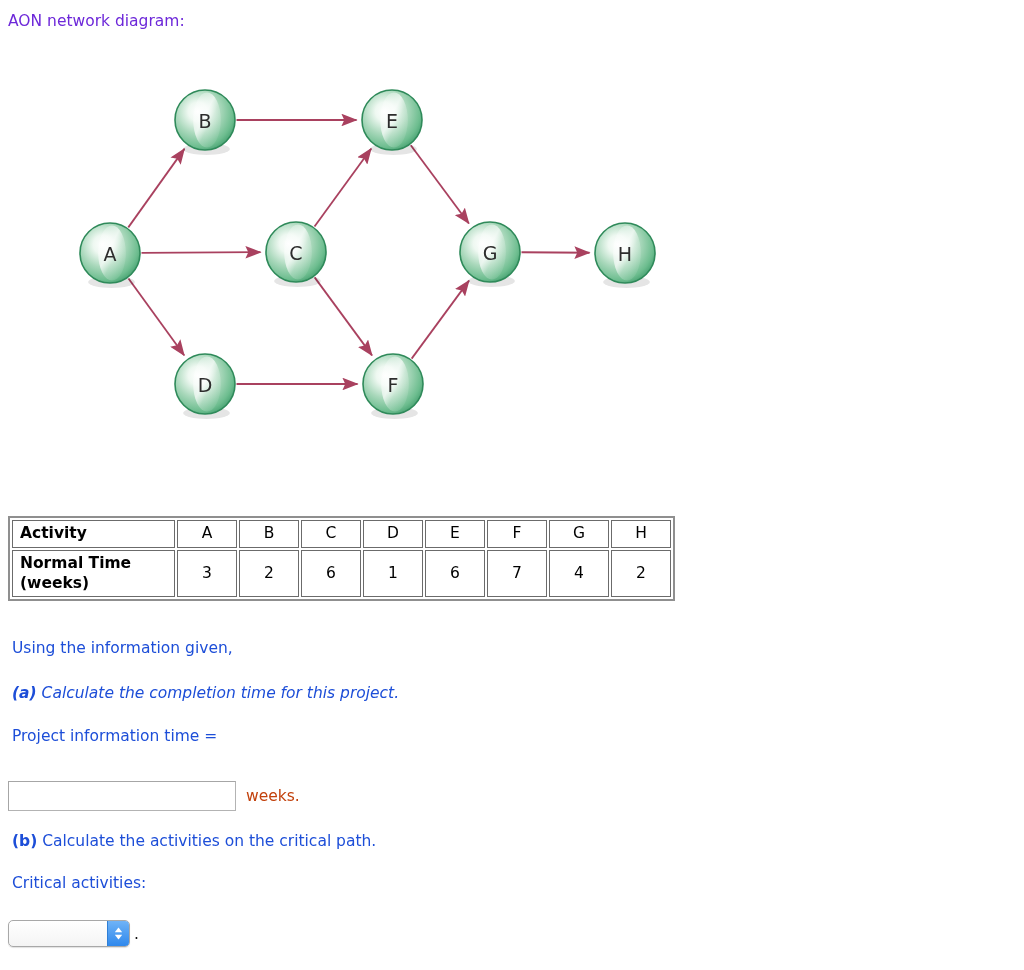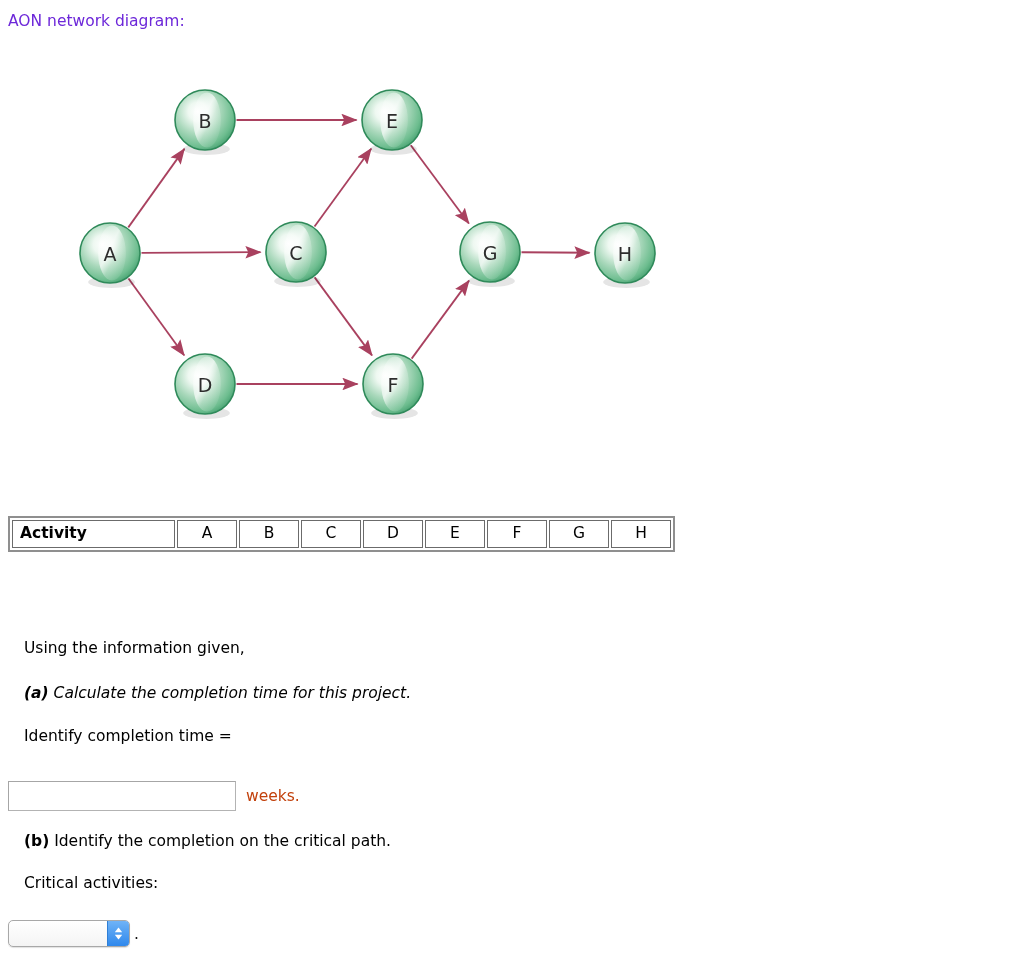--- a/index.html
+++ b/index.html
@@ -75,23 +75,23 @@
     padding-left: 7px;
     margin-top: 26px;
   }
   .act-table td.datacell {
     width: 46px;
   }
 
   
   .prose {
     position: absolute;
-    left: 24px;
-    font-size: 15.5px;
-    color: #000000;
+    left: 12px;
+    font-size: 15.5px;
+    color: #1d4ed8;
     white-space: nowrap;
   }
   .prose b {
     font-weight: bold;
   }
   .p-using  { top: 639px; }
   .p-a      { top: 684px; font-style: italic; }
   .p-pct    { top: 727px; }
   .p-b      { top: 832px; }
   .p-crit   { top: 874px; }
@@ -273,38 +273,49 @@
       <td class="rowhead">Activity</td>
       <td class="datacell">A</td>
       <td class="datacell">B</td>
       <td class="datacell">C</td>
       <td class="datacell">D</td>
       <td class="datacell">E</td>
       <td class="datacell">F</td>
       <td class="datacell">G</td>
       <td class="datacell">H</td>
     </tr>
+    <tr>
+      <td class="rowhead">Normal Time (weeks)</td>
+      <td class="datacell">3</td>
+      <td class="datacell">2</td>
+      <td class="datacell">6</td>
+      <td class="datacell">1</td>
+      <td class="datacell">6</td>
+      <td class="datacell">7</td>
+      <td class="datacell">4</td>
+      <td class="datacell">2</td>
+    </tr>
   </tbody>
 </table>
 
 <div class="prose p-using">Using the information given,</div>
 
 <div class="prose p-a">
   <b>(a)</b><span> Calculate the completion time for this project.</span>
 </div>
 
-<div class="prose p-pct">Identify completion time =</div>
+<div class="prose p-pct">Project information time =</div>
 
 <div class="answer-row-a">
   <input class="text-input" type="text" value="" style="">
   <span class="weeks-label">weeks.</span>
 </div>
 
 <div class="prose p-b">
-  <b>(b)</b><span> Identify the completion on the critical path.</span>
+  <b>(b)</b><span> Calculate the activities on the critical path.</span>
 </div>
 
 <div class="prose p-crit">Critical activities:</div>
 
 <div class="answer-row-b">
   <div class="select-shell">
     <span class="select-value"></span>
     <span class="stepper">
       <svg class="chev" viewBox="0 0 9 6">
         <path d="M4.5 0.6 L8.2 5.2 L0.8 5.2 Z" fill="#ffffff"></path>

